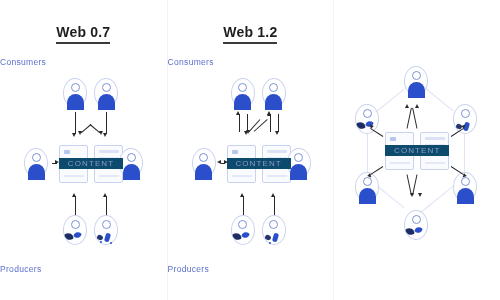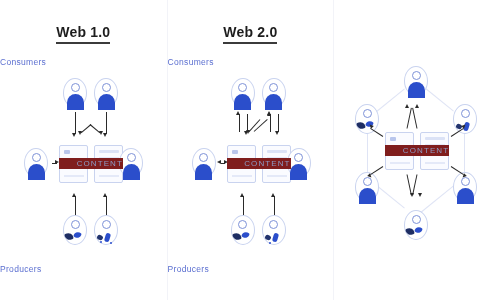--- a/index.html
+++ b/index.html
@@ -82,24 +82,24 @@
   }
   .content .winL .bar{left:4px;width:6px;background:#b9c6ec;}
   .content .winR .bar{left:4px;width:20px;height:3px;}
   .content .bar2{
     position:absolute;top:11px;left:4px;width:20px;height:2px;background:#e4e9f8;
   }
   .content .foot{
     position:absolute;bottom:5px;left:4px;width:20px;height:2px;background:#e4e9f8;
   }
   .content .word{
-    position:absolute;left:0;top:13px;width:100%;text-align:right;
+    position:absolute;left:0;top:13px;width:100%;text-align:center;
     font-size:8px;letter-spacing:1.1px;color:#8e9bc4;
     font-family:"Liberation Sans", sans-serif;z-index:3;
-    background:#7f1d1d;line-height:11px;
+    background:#0c4a6e;line-height:11px;
   }
 
   
   .arrow{position:absolute;background:#2a2a2a;}
   .v{width:1px;}
   .h{height:1px;}
   .head-d,.head-u,.head-l,.head-r{
     position:absolute;width:0;height:0;border-style:solid;
   }
   .head-d{border-width:4px 2.6px 0 2.6px;border-color:#2a2a2a transparent transparent transparent;}
@@ -111,21 +111,21 @@
   .hexline{position:absolute;height:1px;background:#dfe4f5;transform-origin:0 50%;}
   .hexv{position:absolute;width:1px;background:#dfe4f5;}
 </style>
 </head>
 <body>
 
 <div class="board">
 
   <div class="panel">
     <div class="title">
-      <span>Web 1.0</span>
+      <span>Web 0.7</span>
     </div>
     <div class="lbl top">Consumers</div>
     <div class="lbl bot">Producers</div>
 
     <div class="person" style="left:61px;top:78px;">
       <div class="ring"></div>
       <div class="head"></div>
       <div class="body"></div>
     </div>
     <div class="person" style="left:92px;top:78px;">
@@ -188,21 +188,21 @@
       <div class="head"></div>
       <div class="tool-a"></div>
       <div class="tool-b"></div>
       <div class="speck" style="left:8px;top:26px;"></div>
       <div class="speck" style="left:18px;top:27px;"></div>
     </div>
   </div>
 
   <div class="panel">
     <div class="title">
-      <span>Web 2.0</span>
+      <span>Web 1.2</span>
     </div>
     <div class="lbl top">Consumers</div>
     <div class="lbl bot">Producers</div>
 
     <div class="person" style="left:61px;top:78px;">
       <div class="ring"></div>
       <div class="head"></div>
       <div class="body"></div>
     </div>
     <div class="person" style="left:92px;top:78px;">

